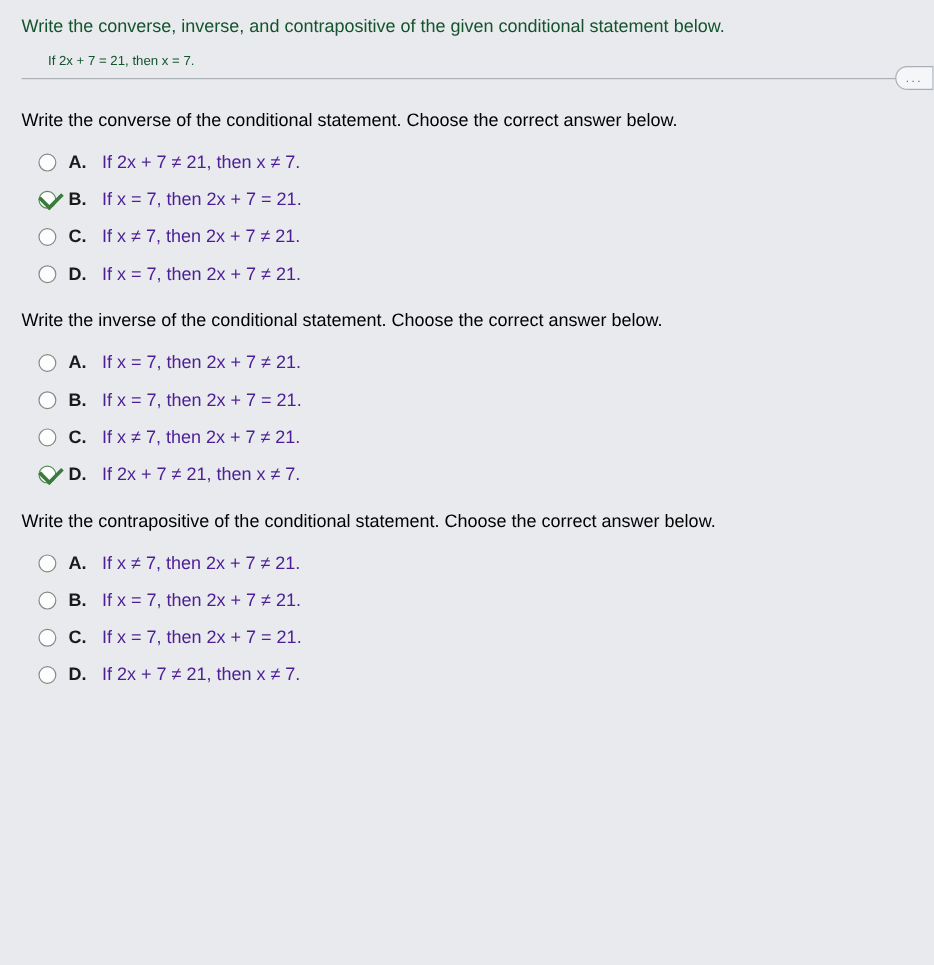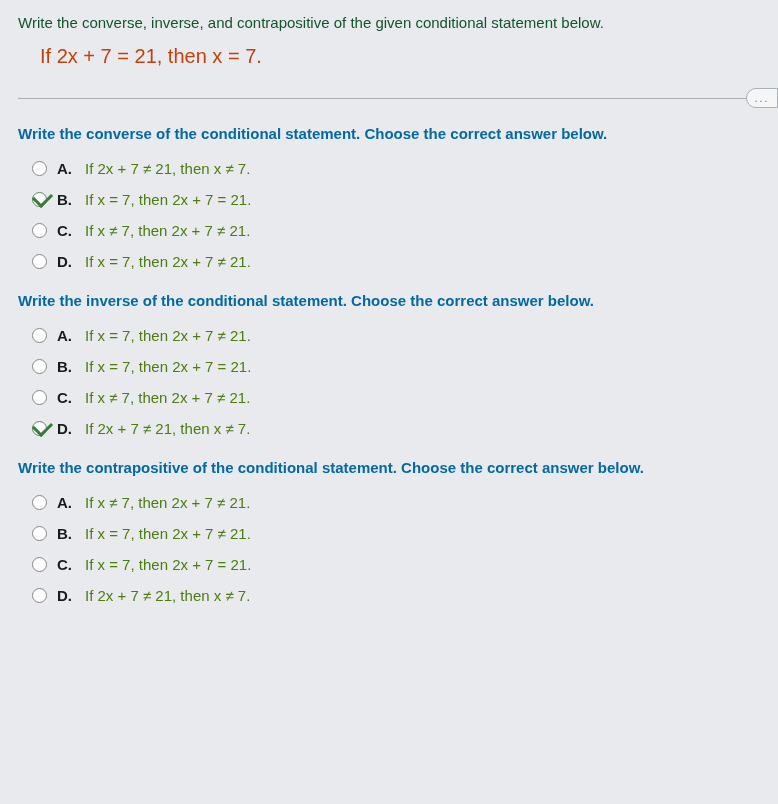--- a/index.html
+++ b/index.html
@@ -15,24 +15,24 @@
       padding: 14px 18px;
       color: #1a1a1a;
       position: relative;
     }
     .instruction {
       font-size: 15px;
       margin-bottom: 14px;
       color: #14532d;
     }
     .statement {
-      font-size: 20px;
+      font-size: 11px;
       margin-left: 22px;
-      margin-bottom: 30px;
-      color: #c2410c;
+      margin-bottom: 8px;
+      color: #14532d;
     }
     .divider-wrap {
       position: relative;
       margin-bottom: 26px;
     }
     .divider {
       height: 1px;
       background: #aab0b6;
       margin-right: 0;
     }
@@ -50,22 +50,21 @@
       justify-content: center;
       font-size: 10px;
       letter-spacing: 2px;
       color: #666;
       cursor: pointer;
     }
     .question {
       font-size: 15px;
       margin-bottom: 18px;
       margin-top: 8px;
-      color: #0369a1;
-      font-weight: bold;
+      color: #000000;
     }
     .options {
       margin-left: 14px;
       margin-bottom: 22px;
     }
     .option {
       display: flex;
       align-items: center;
       margin-bottom: 14px;
       font-size: 15px;
@@ -94,21 +93,21 @@
       border-left: 3px solid #3a7a3a;
       border-bottom: 3px solid #3a7a3a;
       transform: rotate(-45deg);
     }
     .option-label {
       font-weight: bold;
       margin-right: 10px;
       min-width: 18px;
     }
     .option-text {
-      color: #4d7c0f;
+      color: #4c1d95;
     }
   </style>
 </head>
 <body>
 
 <div class="instruction">Write the converse, inverse, and contrapositive of the given conditional statement below.</div>
 <div class="statement">If 2x + 7 = 21, then x = 7.</div>
 
 <div class="divider-wrap">
   <div class="divider"></div>

